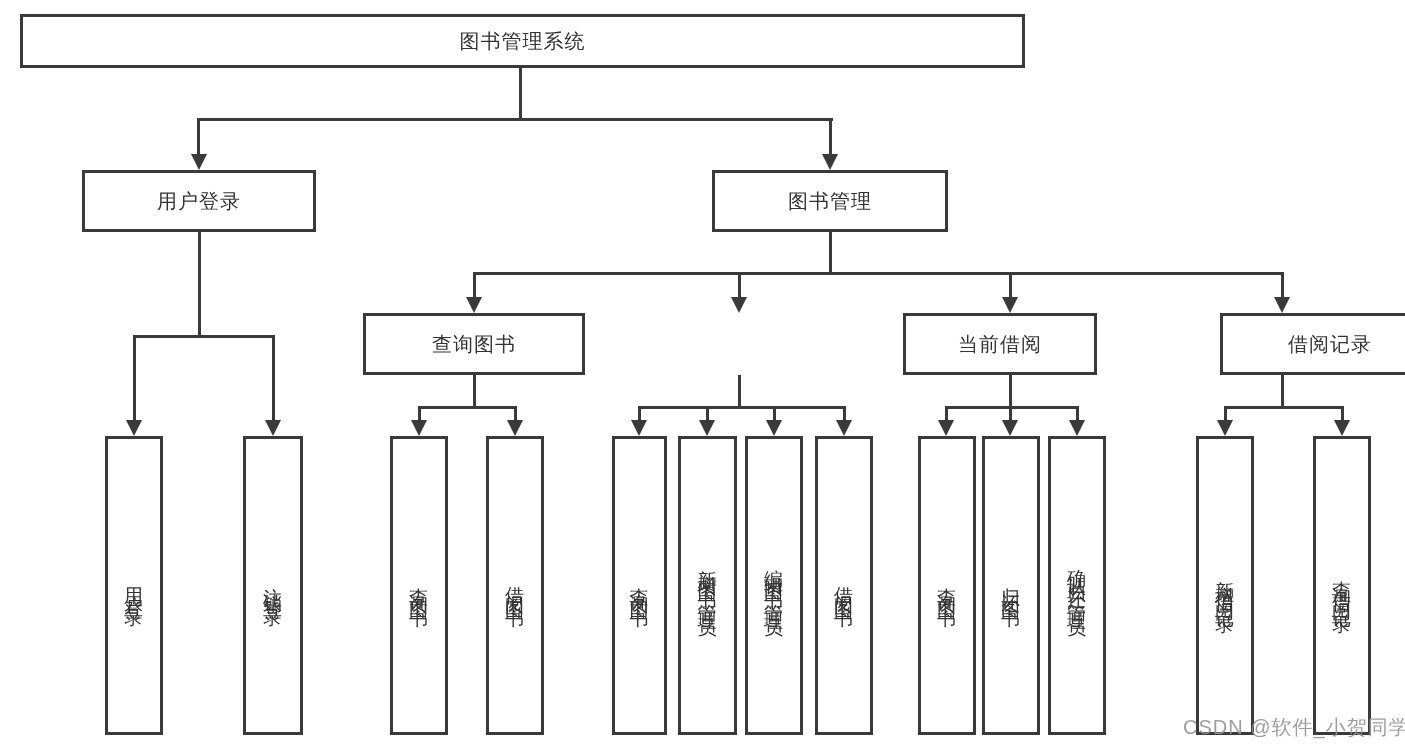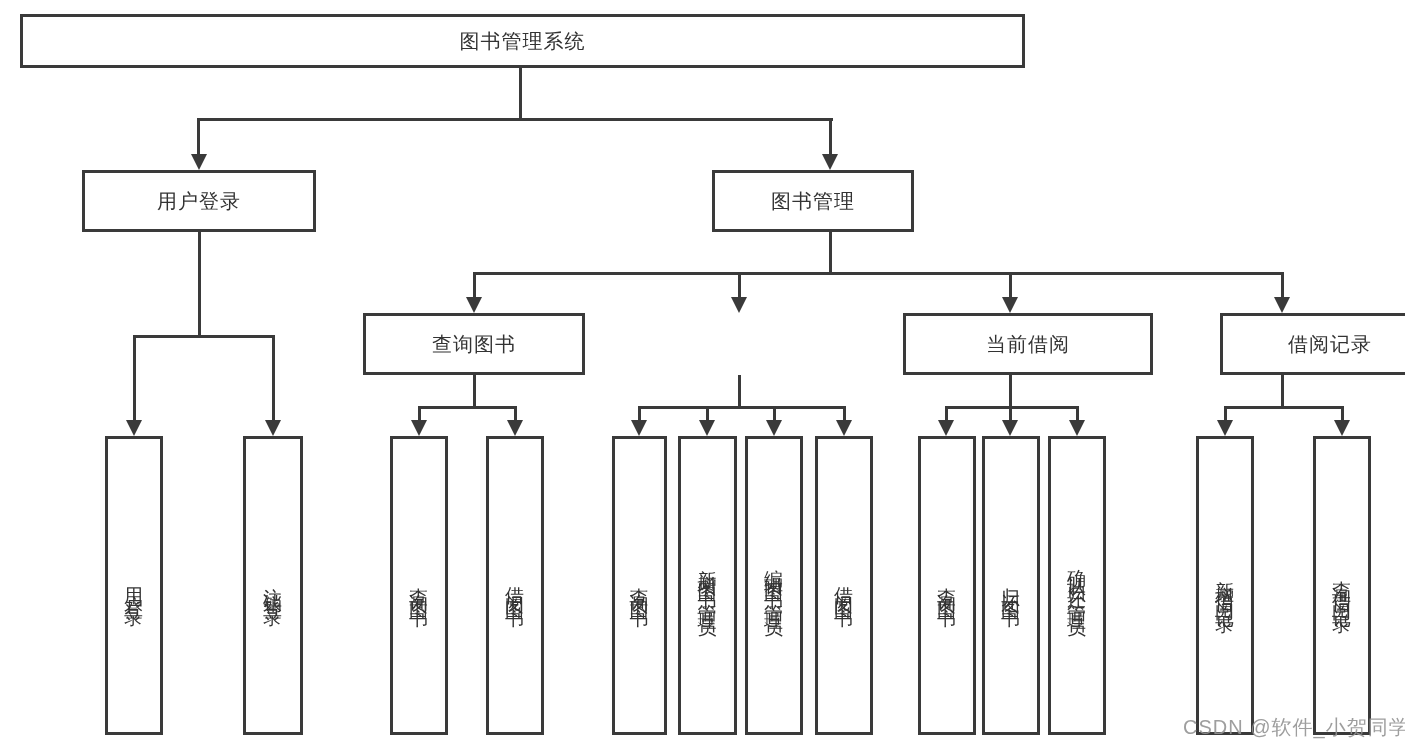--- a/index.html
+++ b/index.html
@@ -78,21 +78,21 @@
   <div class="line" style="left:519px; top:68px; width:3px; height:50px;"></div>
   <div class="line" style="left:197px; top:118px; width:636px; height:3px;"></div>
   <div class="line" style="left:197px; top:118px; width:3px; height:38px;"></div>
   <div class="arrow" style="left:191px; top:154px;"></div>
   <div class="line" style="left:829px; top:118px; width:3px; height:38px;"></div>
   <div class="arrow" style="left:822px; top:154px;"></div>
 
   <div class="node hnode" style="left:82px; top:170px; width:234px;">
     <span>用户登录</span>
   </div>
-  <div class="node hnode" style="left:712px; top:170px; width:202px;">
+  <div class="node hnode" style="left:712px; top:170px; width:236px;">
     <span>图书管理</span>
   </div>
 
   <div class="line" style="left:198px; top:232px; width:3px; height:103px;"></div>
   <div class="line" style="left:133px; top:335px; width:142px; height:3px;"></div>
   <div class="line" style="left:133px; top:335px; width:3px; height:87px;"></div>
   <div class="arrow" style="left:126px; top:420px;"></div>
   <div class="line" style="left:272px; top:335px; width:3px; height:87px;"></div>
   <div class="arrow" style="left:265px; top:420px;"></div>
 
@@ -103,21 +103,21 @@
   <div class="line" style="left:738px; top:272px; width:3px; height:27px;"></div>
   <div class="arrow" style="left:731px; top:297px;"></div>
   <div class="line" style="left:1009px; top:272px; width:3px; height:27px;"></div>
   <div class="arrow" style="left:1002px; top:297px;"></div>
   <div class="line" style="left:1281px; top:272px; width:3px; height:27px;"></div>
   <div class="arrow" style="left:1274px; top:297px;"></div>
 
   <div class="node hnode" style="left:363px; top:313px; width:222px;">
     <span>查询图书</span>
   </div>
-  <div class="node hnode" style="left:903px; top:313px; width:250px;">
+  <div class="node hnode" style="left:903px; top:313px; width:194px;">
     <span>当前借阅</span>
   </div>
   <div class="node hnode" style="left:1172px; top:313px; width:220px;margin-left:48px;">
     <span>借阅记录</span>
   </div>
 
   <div class="line" style="left:473px; top:375px; width:3px; height:31px;"></div>
   <div class="line" style="left:418px; top:406px; width:99px; height:3px;"></div>
   <div class="line" style="left:418px; top:406px; width:3px; height:16px;"></div>
   <div class="arrow" style="left:411px; top:420px;"></div>

